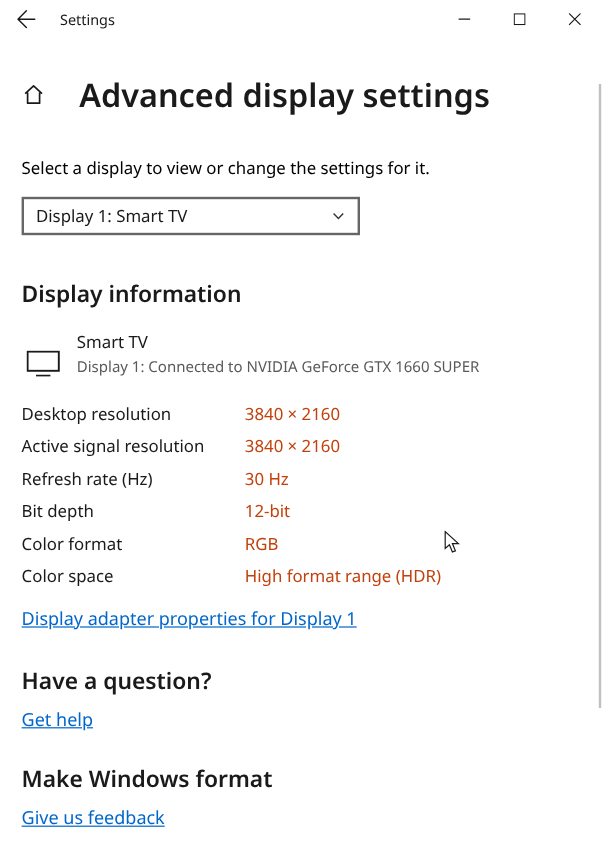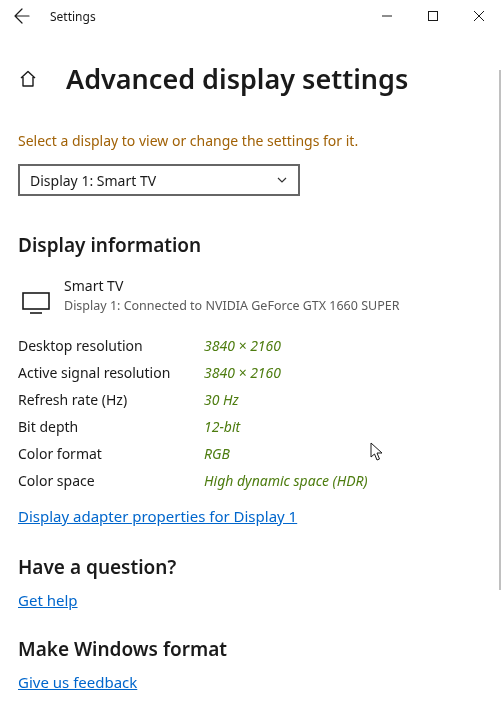--- a/index.html
+++ b/index.html
@@ -68,21 +68,21 @@
       flex-shrink: 0;
     }
     .section-head {
       font-size: 19px;
       font-weight: 600;
       margin-bottom: 16px;
     }
     .section-head.tight { margin-bottom: 10px; }
     .desc {
       font-size: 14px;
-      color: #a16207;
+      color: #000000;
       margin-bottom: 14px;
       margin-top: 16px;
     }
     .dropdown {
       width: 282px;
       height: 32px;
       border: 2px solid #666;
       display: flex;
       align-items: center;
       padding: 0 10px;
@@ -108,21 +108,21 @@
       width: 28px;
       flex-shrink: 0;
       margin-top: 2px;
       margin-left: 4px;
     }
     .disp-name { font-size: 14px; font-weight: 400; }
     .disp-conn { font-size: 12.5px; color: #5a5a5a; margin-top: 2px; }
     .prop-table { width: 100%; }
     .prop-row { display: flex; height: 27px; align-items: center; }
     .prop-label { width: 186px; font-size: 14px; color: #1a1a1a; }
-    .prop-value { font-size: 14px; color: #4d7c0f; font-style: italic; }
+    .prop-value { font-size: 14px; color: #c2410c; }
     .link {
       color: #0066cc;
       font-size: 15px;
       cursor: pointer;
       display: inline-block;
       text-decoration: underline;
     }
     .link.mt { margin-top: 12px; margin-bottom: 28px; }
     .link.s { margin-top: 0; }
     .block { margin-bottom: 26px; }
@@ -219,21 +219,21 @@
     <div class="prop-row">
         <div class="prop-label">Bit depth</div>
         <div class="prop-value">12-bit</div>
       </div>
     <div class="prop-row">
         <div class="prop-label">Color format</div>
         <div class="prop-value">RGB</div>
       </div>
     <div class="prop-row">
         <div class="prop-label">Color space</div>
-        <div class="prop-value">High dynamic space (HDR)</div>
+        <div class="prop-value">High format range (HDR)</div>
       </div>
   </div>
 
   <span class="link mt">Display adapter properties for Display 1</span>
 
   <div class="block">
     <div class="section-head tight">Have a question?</div>
     <span class="link s">Get help</span>
   </div>
 

